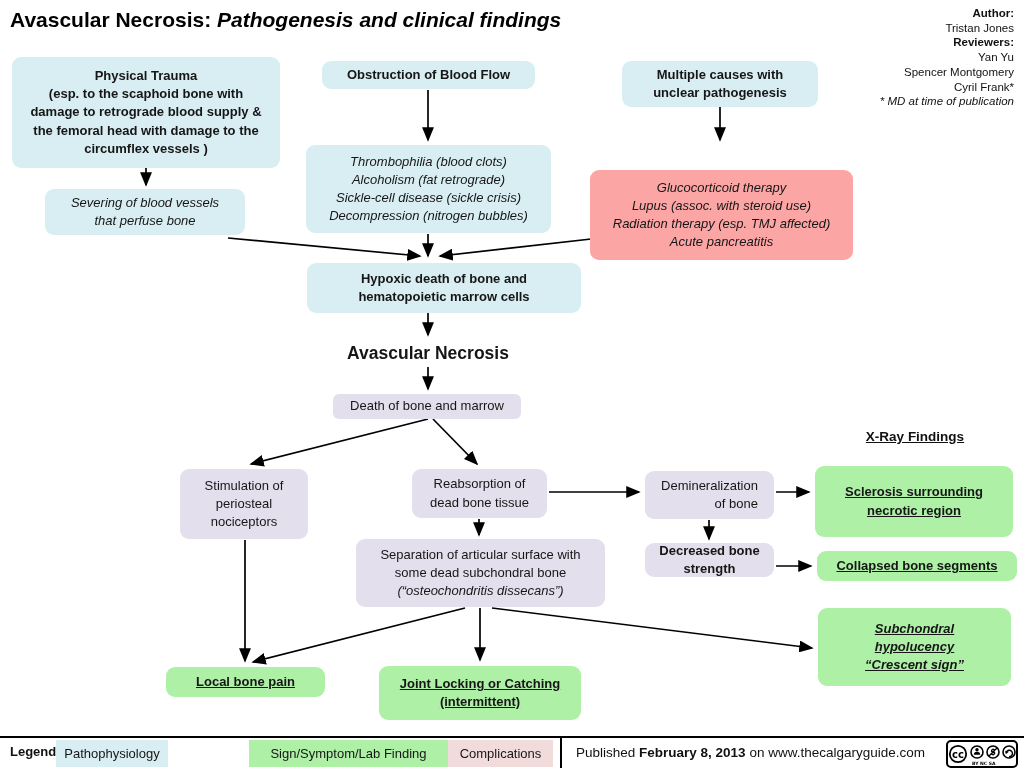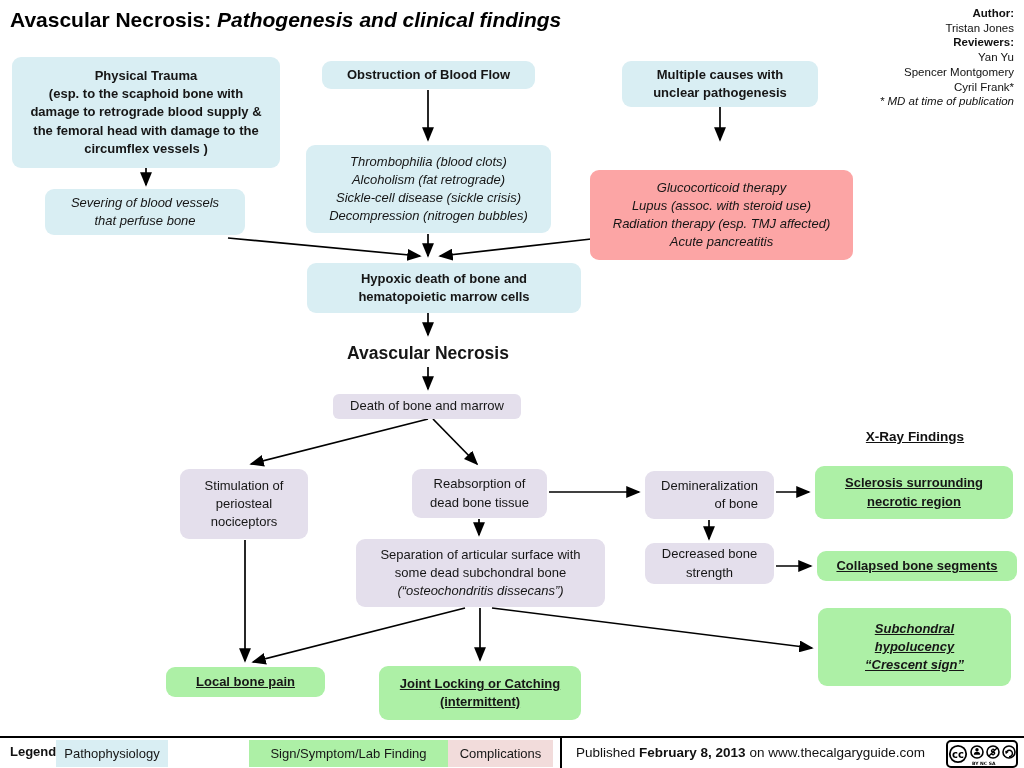--- a/index.html
+++ b/index.html
@@ -130,26 +130,26 @@
 
   <div class="node" style="left: 645px; top: 471px; width: 129px; height: 48px; background: rgb(228, 223, 236); text-align: right;">Demineralization
 of bone</div>
 
   <div class="node" style="left: 356px; top: 539px; width: 249px; height: 68px; flex-direction: column; background: rgb(228, 223, 236);">
     <span style="white-space:pre-line;">Separation of articular surface with
 some dead subchondral bone</span>
     <span class="i">(“osteochondritis dissecans”)</span>
   </div>
 
-  <div class="node" style="left: 645px; top: 543px; width: 129px; height: 41px; background: rgb(228, 223, 236);">Decreased bone
+  <div class="node" style="left: 645px; top: 543px; width: 129px; height: 34px; background: rgb(228, 223, 236); font-weight: bold;">Decreased bone
 strength</div>
 
   <div id="xray-header" style="left:848px;top:429px;width:134px;">X-Ray Findings</div>
 
-  <div class="node u" style="left: 815px; top: 466px; width: 198px; height: 53px; background: rgb(173, 240, 166);">Sclerosis surrounding
+  <div class="node u" style="left: 815px; top: 466px; width: 198px; height: 71px; background: rgb(173, 240, 166);">Sclerosis surrounding
 necrotic region</div>
 
   <div class="node u" style="left: 817px; top: 551px; width: 200px; height: 30px; background: rgb(173, 240, 166);">Collapsed bone segments</div>
 
   <div class="node u" style="left: 818px; top: 608px; width: 193px; height: 78px; background: rgb(173, 240, 166); font-style: italic;">Subchondral
 hypolucency
 “Crescent sign”</div>
 
   <div class="node u" style="left: 166px; top: 667px; width: 159px; height: 30px; background: rgb(173, 240, 166);">Local bone pain</div>
 

